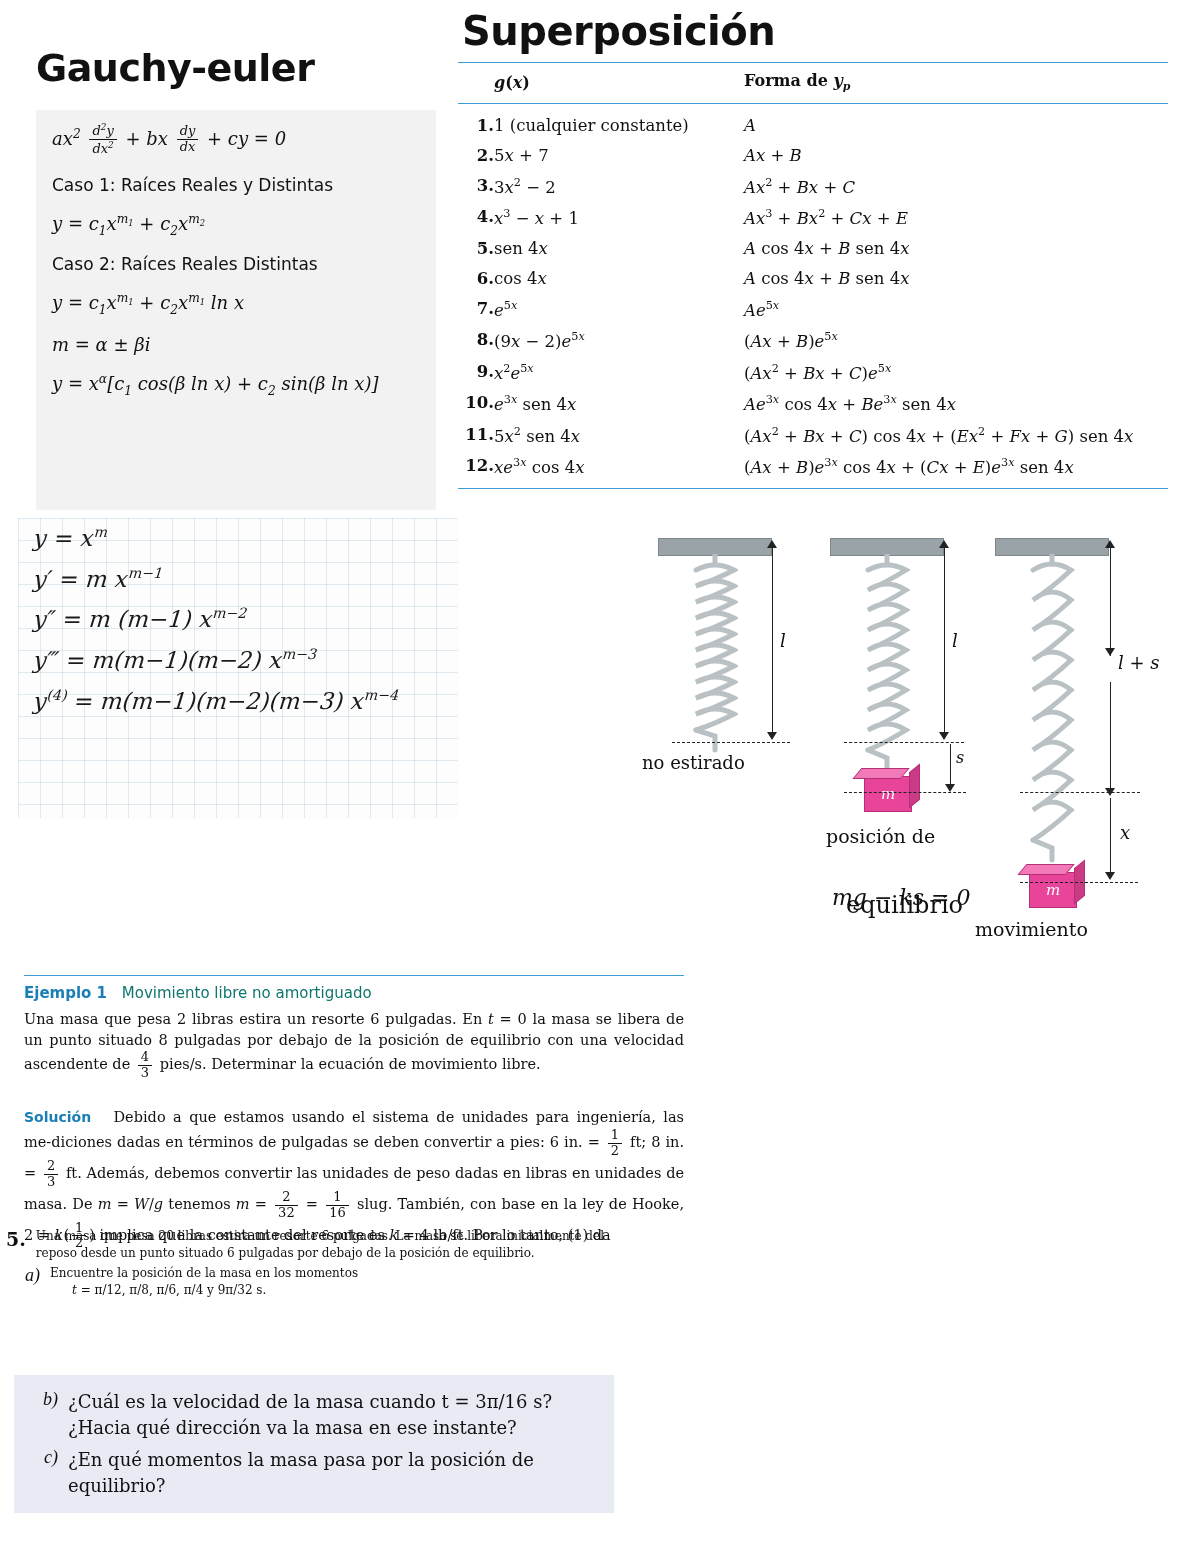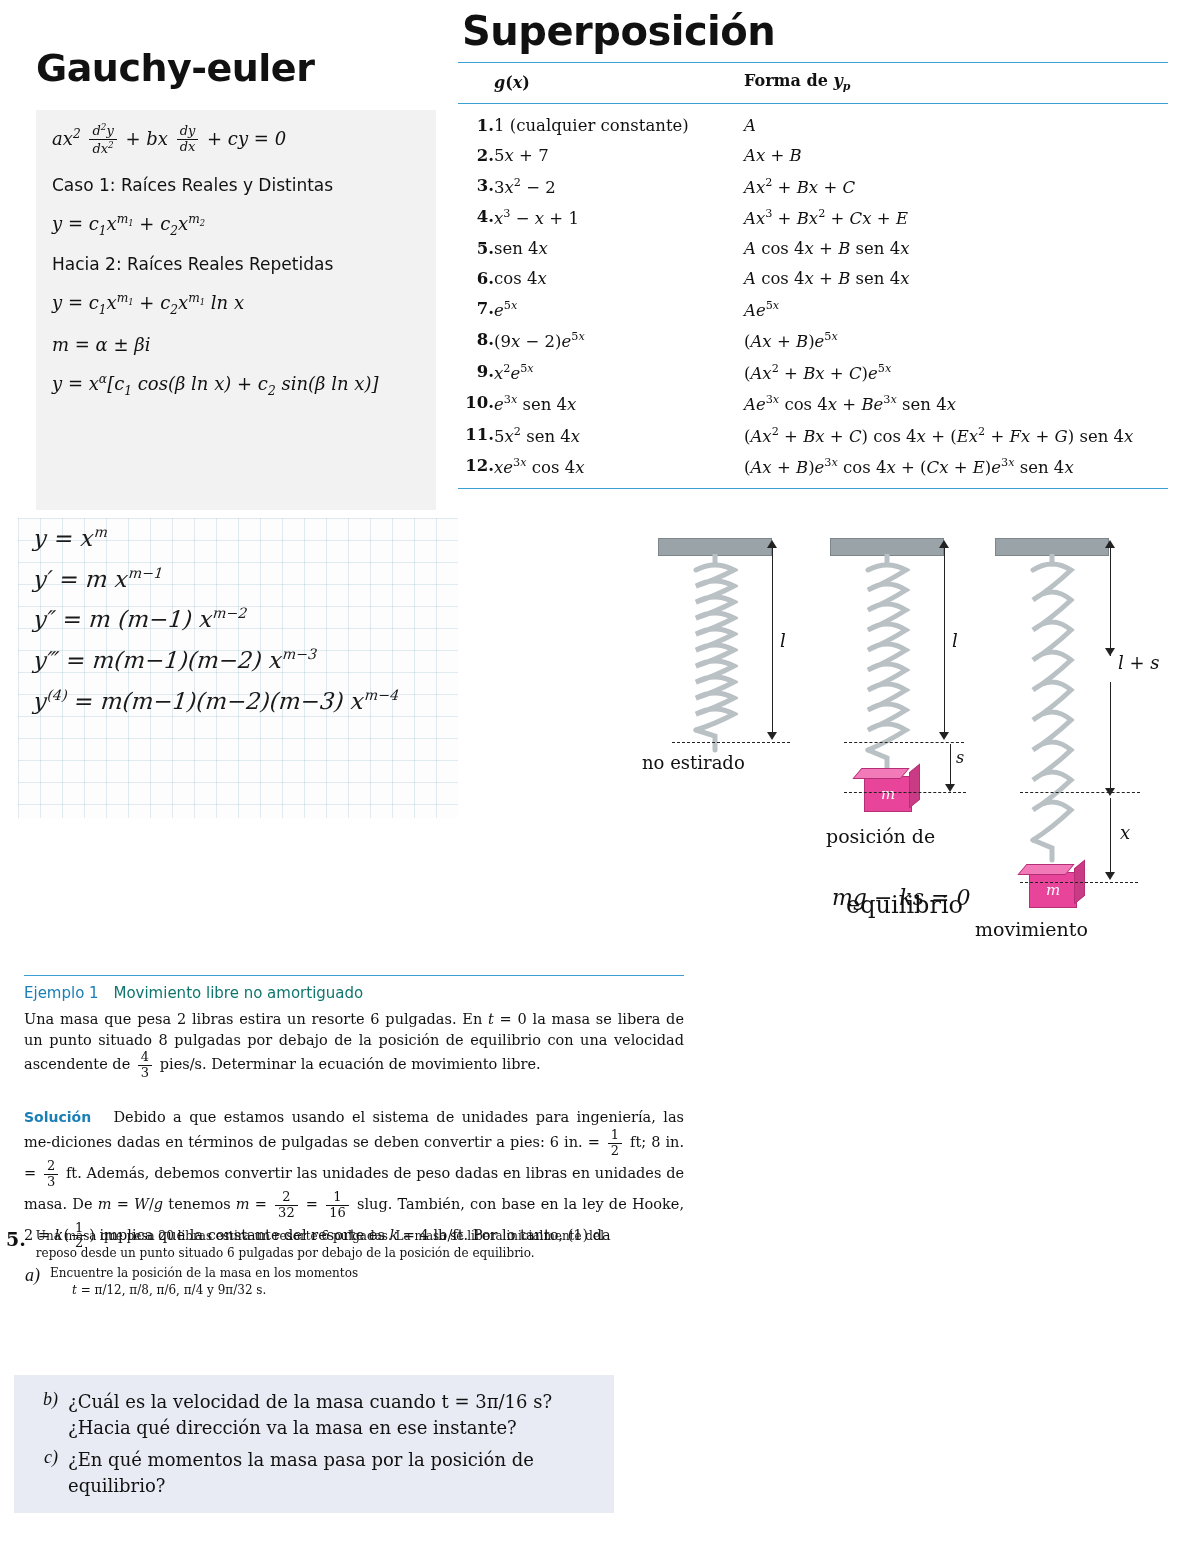--- a/index.html
+++ b/index.html
@@ -169,21 +169,21 @@
   
   #ejemplo {
     left: 24px; top: 975px;
     width: 660px;
   }
   #ejemplo .topline { border-top: 1.5px solid #3b9fd4; height: 0; margin-bottom: 8px; }
   .ej-head {
     font-family: "DejaVu Sans", sans-serif;
     font-size: 15px;
   }
-  .ej-head .tag { color: #1a7fb5; font-weight: normal; }
+  .ej-head .tag { color: #1a7fb5; font-weight: bold; }
   .ej-head .ttl { color: #0f766e; margin-left: 10px; }
   .ej-body {
     font-family: "DejaVu Serif", serif;
     font-size: 14.5px;
     line-height: 1.42;
     margin-top: 7px;
     text-align: justify;
   }
   .sol-tag { color: #1a7fb5; font-weight: bold; font-family: "DejaVu Sans", sans-serif; font-size: 14px;}
 
@@ -225,21 +225,21 @@
     <span class="frac"><span class="num">dy</span><span class="den">dx</span></span>
     + cy = 0
   </div>
 
   <div class="note-line">Caso 1: Raíces Reales y Distintas</div>
 
   <div class="note-line note-eq">
     y = c<sub class="sm">1</sub>x<sup class="sm">m<sub class="sm">1</sub></sup> + c<sub class="sm">2</sub>x<sup class="sm">m<sub class="sm">2</sub></sup>
   </div>
 
-  <div class="note-line">Hacia 2: Raíces Reales Repetidas</div>
+  <div class="note-line">Caso 2: Raíces Reales Distintas</div>
 
   <div class="note-line note-eq">
     y = c<sub class="sm">1</sub>x<sup class="sm">m<sub class="sm">1</sub></sup> + c<sub class="sm">2</sub>x<sup class="sm">m<sub class="sm">1</sub></sup> ln x
   </div>
 
 
   <div class="note-line note-eq">
     m = α ± βi
   </div>
 

